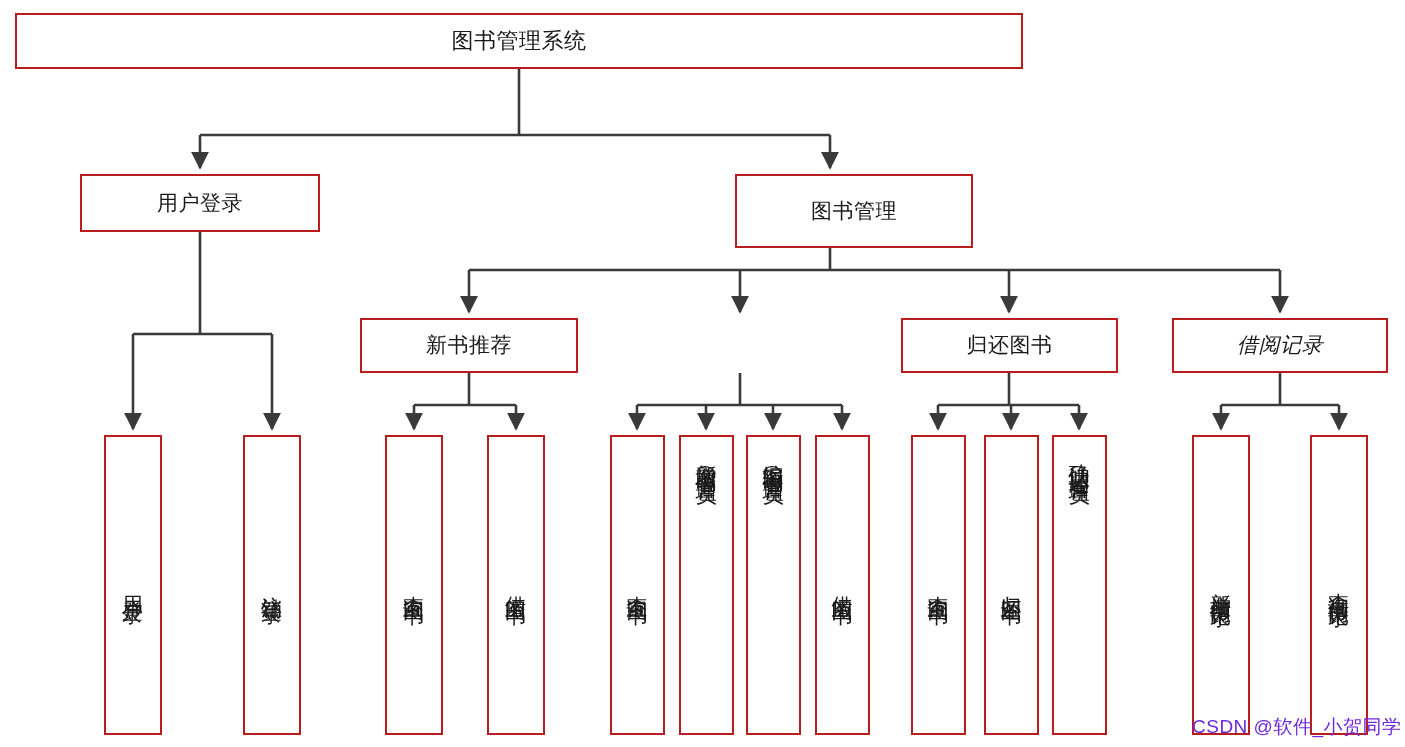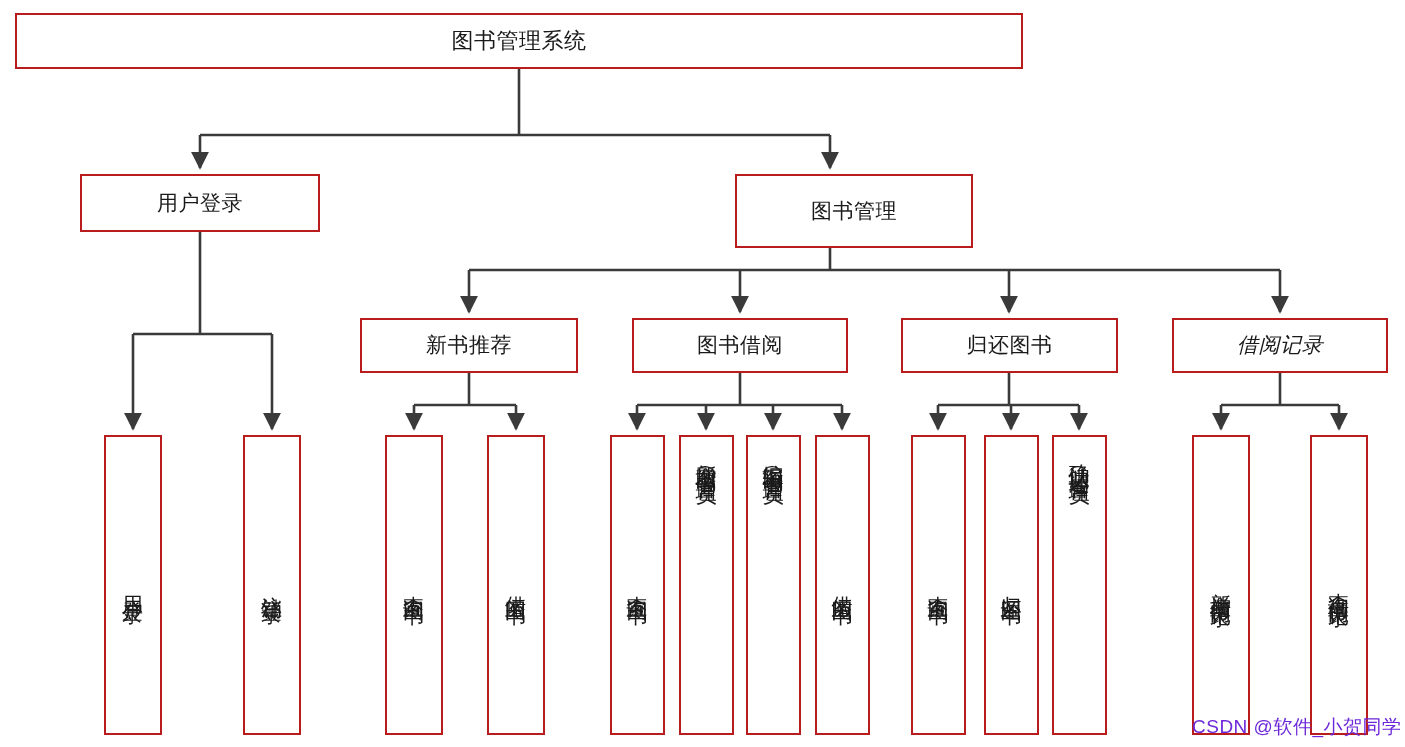--- a/index.html
+++ b/index.html
@@ -137,23 +137,20 @@
   <div class="node horiz" style="left:80px; top:174px; width:240px; height:58px;">
     <span class="label">用户登录</span>
   </div>
   <div class="node horiz" style="left:727px; top:174px; width:238px; height:74px;margin-left:8px;">
     <span class="label">图书管理</span>
   </div>
 
   <div class="node horiz" style="left:360px; top:318px; width:218px; height:55px;">
     <span class="label">新书推荐</span>
   </div>
-  <div class="node horiz" style="left:632px; top:318px; width:216px; height:55px;">
-    <span class="label">图书借阅</span>
-  </div>
   <div class="node horiz" style="left:901px; top:318px; width:217px; height:55px;">
     <span class="label">归还图书</span>
   </div>
   <div class="node horiz" style="left:1172px; top:318px; width:216px; height:55px;font-style:italic;">
     <span class="label">借阅记录</span>
   </div>
 
   <div class="node vert mid" style="left:104px; top:435px; width:58px; height:300px;">
     <span class="label">用户登录</span>
   </div>

